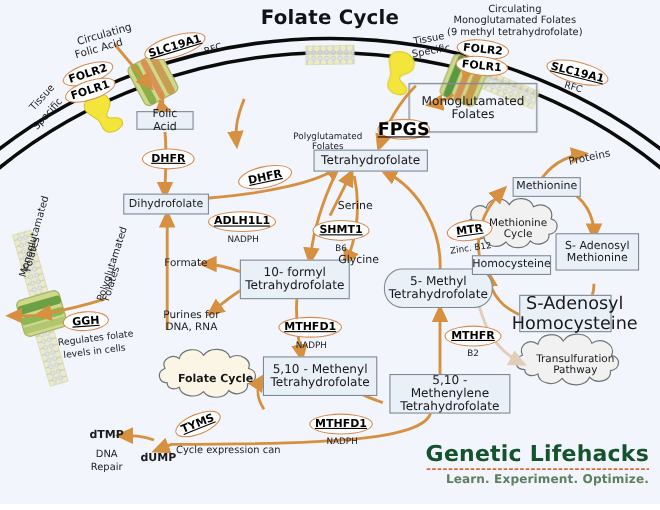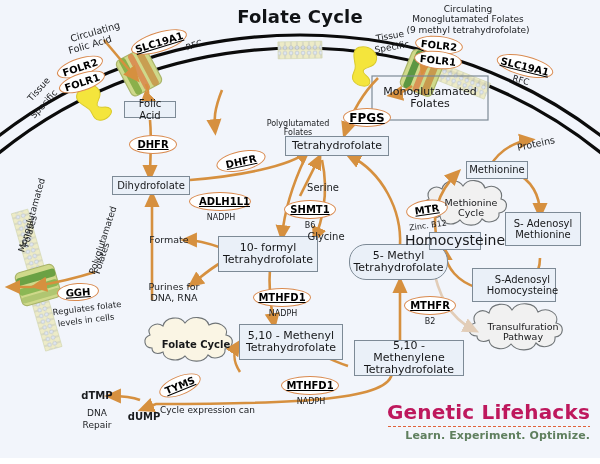--- a/index.html
+++ b/index.html
@@ -62,21 +62,21 @@
   }
   #title{
     position:absolute;z-index:10;
     left:0;right:0;top:6px;
     text-align:center;
     font-size:18px;font-weight:bold;color:#111316;
     letter-spacing:.2px;
     font-family:"DejaVu Sans", sans-serif;
   }
   #brand{position:absolute;z-index:12;right:10px;bottom:22px;text-align:right;}
-  #brand .bmain{font-size:20px;font-weight:bold;color:#be185d;letter-spacing:.2px;}
+  #brand .bmain{font-size:20px;font-weight:bold;color:#14532d;letter-spacing:.2px;}
   #brand .bdots{height:3px;margin:1px 0 1px 0;
     background-image:radial-gradient(#e0623a 40%, transparent 41%);
     background-size:5px 3px;background-repeat:repeat-x;}
   #brand .bsub{font-size:11px;font-weight:bold;color:#5f7f5e;letter-spacing:.1px;}
 </style>
 </head>
 <body>
 
 <div id="stage">
 
@@ -259,25 +259,25 @@
   <div class="node" style="left:218px;top:236px;width:100px;height:36px;font-size:11px;">10- formyl Tetrahydrofolate</div>
 
   <div class="node" style="left:349px;top:244px;width:99px;height:36px;font-size:11px;border-radius:17px;">5- Methyl Tetrahydrofolate</div>
 
   <div class="node" style="left:239px;top:324px;width:104px;height:36px;font-size:11px;">5,10 - Methenyl Tetrahydrofolate</div>
 
   <div class="node" style="left:354px;top:340px;width:110px;height:36px;font-size:11px;">5,10 - Methenylene Tetrahydrofolate</div>
 
   <div class="node" style="left:466px;top:161px;width:62px;height:18px;font-size:10px;">Methionine</div>
 
-  <div class="node" style="left:429px;top:232px;width:52px;height:18px;font-size:14px;text-align:center;">Homocysteine</div>
+  <div class="node" style="left:429px;top:232px;width:72px;height:18px;font-size:10px;text-align:center;">Homocysteine</div>
 
   <div class="node" style="left:505px;top:212px;width:76px;height:34px;font-size:10px;">S- Adenosyl Methionine</div>
 
-  <div class="node" style="left:472px;top:268px;width:84px;height:34px;font-size:10px;padding-left:21px;">S-Adenosyl Homocysteine</div>
+  <div class="node" style="left:472px;top:268px;width:84px;height:34px;font-size:16px;padding-left:21px;">S-Adenosyl Homocysteine</div>
 
   <div class="enzyme" style="left:130px;top:32px;width:58px;height:20px;font-size:10px;transform:rotate(-17deg);">
     <span>SLC19A1</span>
     </div>
 
   <div class="enzyme" style="left:496px;top:56px;width:58px;height:20px;font-size:10px;transform:rotate(14deg);">
     <span>SLC19A1</span>
     </div>
 
   <div class="enzyme nound" style="left:56px;top:58px;width:48px;height:18px;font-size:10px;transform:rotate(-18deg);">
@@ -295,29 +295,29 @@
     </div>
 
   <div class="enzyme" style="left:129px;top:135px;width:48px;height:19px;font-size:10px;">
     <span>DHFR</span>
     </div>
 
   <div class="enzyme" style="left:216px;top:151px;width:50px;height:20px;font-size:10px;transform:rotate(-12deg);">
     <span>DHFR</span>
     </div>
 
-  <div class="enzyme" style="left:343px;top:108px;width:48px;height:19px;font-size:12px;">
+  <div class="enzyme" style="left:343px;top:108px;width:48px;height:19px;font-size:16px;">
     <span>FPGS</span>
     </div>
 
   <div class="enzyme" style="left:57px;top:283px;width:42px;height:18px;font-size:10px;transform:rotate(-4deg);">
     <span>GGH</span>
     </div>
 
-  <div class="enzyme" style="left:189px;top:192px;width:62px;height:19px;font-size:10px;justify-content:flex-end;">
+  <div class="enzyme" style="left:189px;top:192px;width:62px;height:19px;font-size:10px;">
     <span>ADLH1L1</span>
     </div>
   <div class="plain" style="left:198px;top:213px;width:46px;font-size:8px;">NADPH</div>
 
   <div class="enzyme" style="left:284px;top:200px;width:52px;height:19px;font-size:10px;">
     <span>SHMT1</span>
     </div>
   <div class="plain" style="left:296px;top:221px;width:28px;font-size:8px;">B6</div>
 
   <div class="enzyme" style="left:406px;top:200px;width:42px;height:19px;font-size:10px;transform:rotate(-8deg);">

